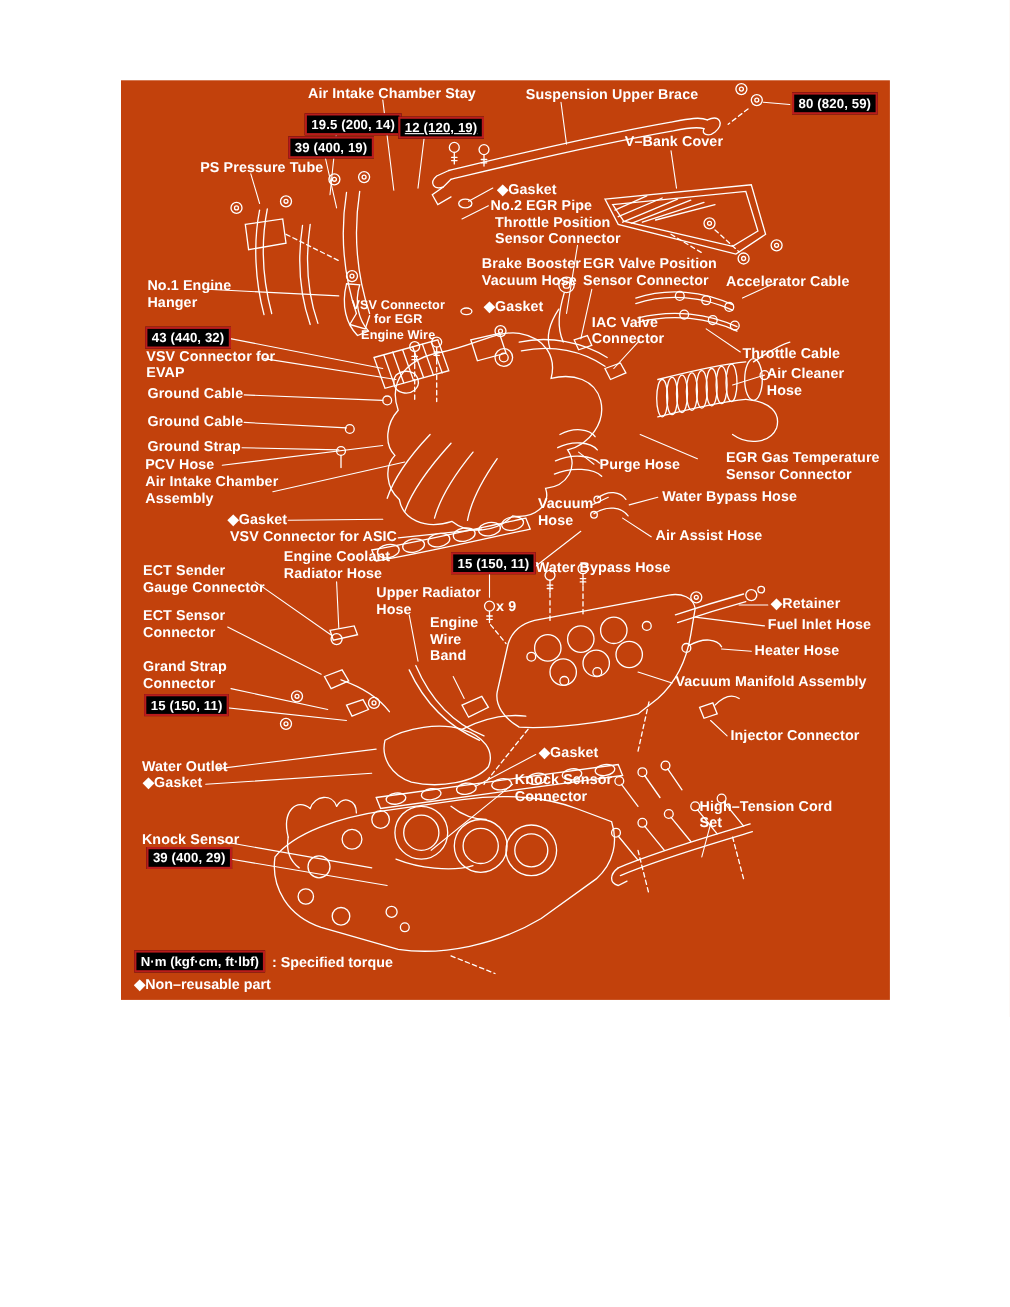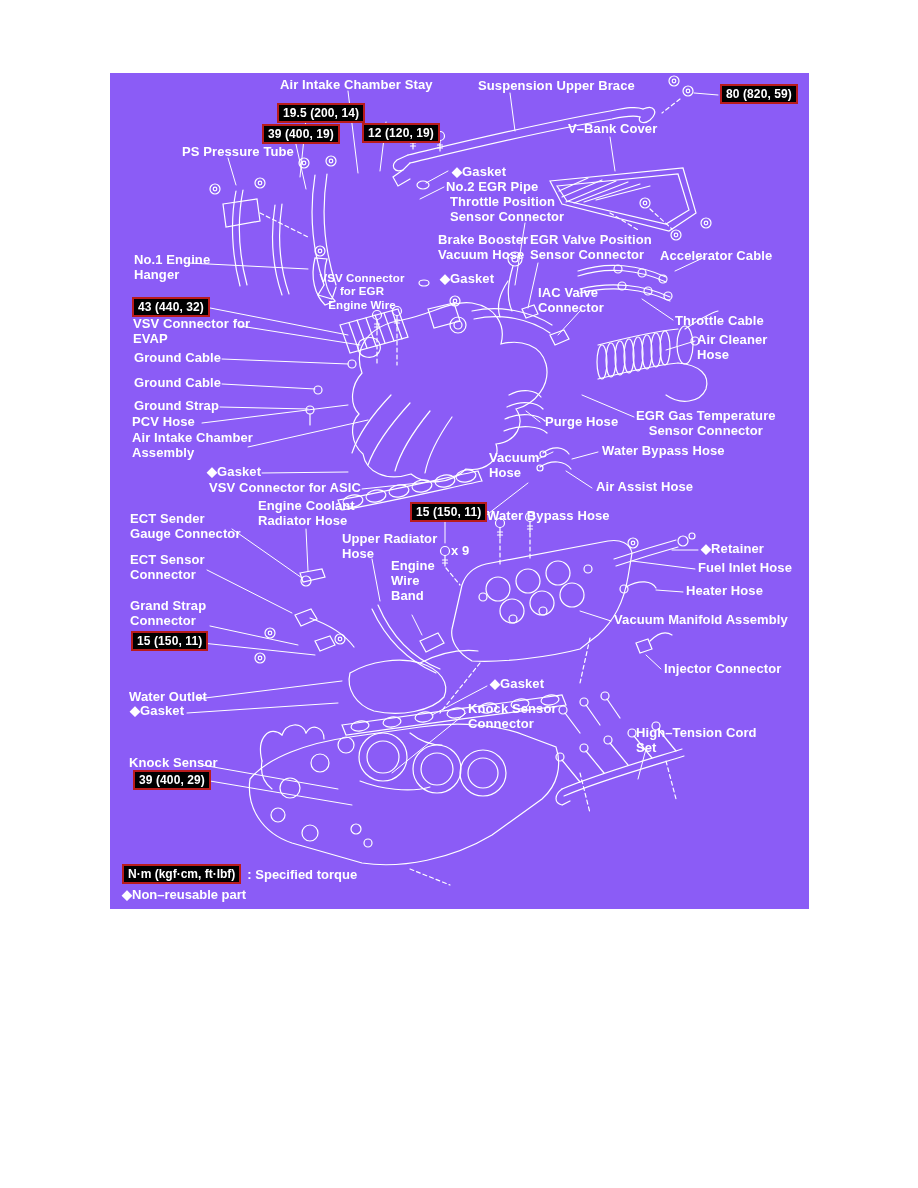--- a/index.html
+++ b/index.html
@@ -1,19 +1,19 @@
 <!DOCTYPE html>
 <html><head>
 <meta charset="utf-8">
 <style>
   html,body{margin:0;padding:0;background:#ffffff;}
   body{width:918px;height:1188px;position:relative;overflow:hidden;
        font-family:"Liberation Sans", sans-serif;}
   #canvas{position:absolute;left:110px;top:73px;width:699px;height:836px;
-          background:#8b5cf6;}
+          background:#c2410c;}
   #artwork{position:absolute;left:0;top:0;}
   #labels-layer{position:absolute;left:0;top:0;width:100%;height:100%;}
   .label{position:absolute;color:#fff;font-size:13px;line-height:1.16;
          font-weight:bold;white-space:pre-line;letter-spacing:0.1px;}
   .label.small{font-size:11.5px;}
   .label.center{text-align:center;}
   .torque-box{border:2px solid #b91c1c;padding:0 4px;font-size:12px;
               line-height:16px;white-space:nowrap;background:#000;}
   .legend-row{position:absolute;left:12px;top:791px;color:#fff;
               font-weight:bold;font-size:13px;display:flex;align-items:center;gap:6px;}
@@ -339,21 +339,21 @@
       <line x1="556" y1="688" x2="566" y2="726" stroke-dasharray="4 3"></line>
       <line x1="470" y1="700" x2="480" y2="740" stroke-dasharray="4 3"></line>
     </g>
   </svg>
 
   <div id="labels-layer">
       <div class="label" style="left: 170px; top: 4px;">Air Intake Chamber Stay</div>
       <div class="label" style="left: 324px; top: 5px; margin-left: 44px;">Suspension Upper Brace</div>
       <div class="label torque-box" style="left: 610px; top: 11px;">80 (820, 59)</div>
       <div class="label torque-box" style="left: 167px; top: 30px;">19.5 (200, 14)</div>
-      <div class="label torque-box" style="left: 252px; top: 50px;">12 (120, 19)</div>
+      <div class="label torque-box" style="left: 252px; top: 33px; text-decoration: underline;">12 (120, 19)</div>
       <div class="label torque-box" style="left: 152px; top: 51px;">39 (400, 19)</div>
       <div class="label" style="left: 458px; top: 48px;">V–Bank Cover</div>
       <div class="label" style="left: 72px; top: 71px;">PS Pressure Tube</div>
       <div class="label" style="left: 342px; top: 91px;">◆Gasket</div>
       <div class="label" style="left: 336px; top: 106px;">No.2 EGR Pipe</div>
       <div class="label" style="left: 340px; top: 121px;">Throttle Position
 Sensor Connector</div>
       <div class="label" style="left: 328px; top: 159px;">Brake Booster
 Vacuum Hose</div>
       <div class="label" style="left: 420px; top: 159px;">EGR Valve Position
@@ -370,21 +370,21 @@
       <div class="label torque-box" style="left: 22px; top: 224px;">43 (440, 32)</div>
       <div class="label" style="left: 565px; top: 240px;">Throttle Cable</div>
       <div class="label" style="left: 23px; top: 243px;">VSV Connector for
 EVAP</div>
       <div class="label" style="left: 587px; top: 259px;">Air Cleaner
 Hose</div>
       <div class="label" style="left: 24px; top: 277px;">Ground Cable</div>
       <div class="label" style="left: 24px; top: 302px;">Ground Cable</div>
       <div class="label" style="left: 24px; top: 325px;">Ground Strap</div>
       <div class="label" style="left: 22px; top: 341px; text-align: center;">PCV Hose</div>
-      <div class="label" style="left: 526px; top: 335px; text-align: center;">EGR Gas Temperature
+      <div class="label" style="left: 550px; top: 335px;">EGR Gas Temperature
 Sensor Connector</div>
       <div class="label" style="left: 435px; top: 341px;">Purge Hose</div>
       <div class="label" style="left: 22px; top: 357px;">Air Intake Chamber
 Assembly</div>
       <div class="label" style="left: 492px; top: 370px;">Water Bypass Hose</div>
       <div class="label" style="left: 379px; top: 377px;">Vacuum
 Hose</div>
       <div class="label" style="left: 97px; top: 391px;">◆Gasket</div>
       <div class="label" style="left: 486px; top: 406px;">Air Assist Hose</div>
       <div class="label" style="left: 99px; top: 407px;">VSV Connector for ASIC</div>

